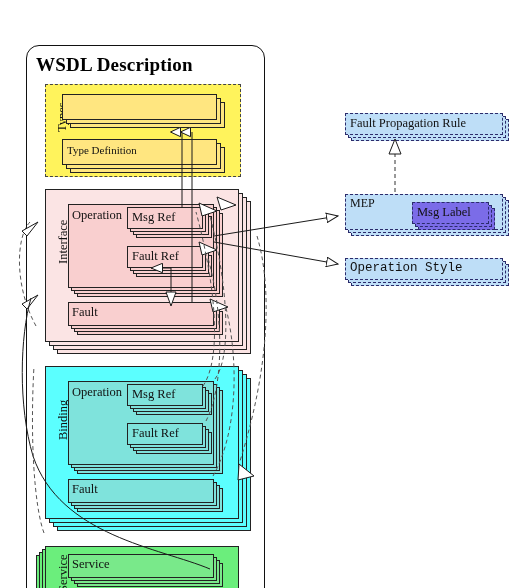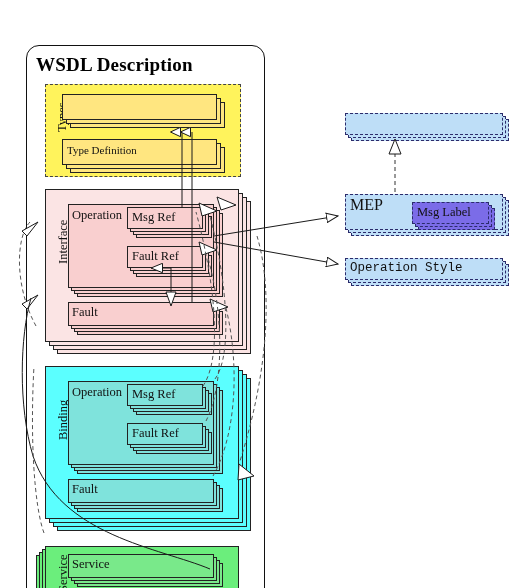--- a/index.html
+++ b/index.html
@@ -128,25 +128,26 @@
 
   <div class="card" style="left:77px;top:527px;width:146px;height:24px;background:#79E98A;"></div>
   <div class="card" style="left:74px;top:524px;width:146px;height:24px;background:#79E98A;"></div>
   <div class="card" style="left:71px;top:521px;width:146px;height:24px;background:#79E98A;"></div>
   <div class="card" style="left:68px;top:518px;width:146px;height:24px;background:#79E98A;"></div>
   <div class="lbl txt" style="left:72px;top:521px;font-size:12.5px;">Service</div>
 
   <div class="rbox" style="left:351px;top:83px;width:158px;height:22px;background:#BEDEF7;"></div>
   <div class="rbox" style="left:348px;top:80px;width:158px;height:22px;background:#BEDEF7;"></div>
   <div class="rbox" style="left:345px;top:77px;width:158px;height:22px;background:#BEDEF7;"></div>
+  <div class="lbl txt" style="left:350px;top:80px;font-size:12.5px;">Fault Propagation Rule</div>
 
   <div class="rbox" style="left:351px;top:164px;width:158px;height:36px;background:#BEDEF7;"></div>
   <div class="rbox" style="left:348px;top:161px;width:158px;height:36px;background:#BEDEF7;"></div>
   <div class="rbox" style="left:345px;top:158px;width:158px;height:36px;background:#BEDEF7;"></div>
-  <div class="lbl txt" style="left:350px;top:160px;font-size:16px;">MEP</div>
+  <div class="lbl txt" style="left:350px;top:160px;font-size:12px;">MEP</div>
 
   <div class="rbox" style="left:418px;top:172px;width:77px;height:22px;background:#7B6CE8;"></div>
   <div class="rbox" style="left:415px;top:169px;width:77px;height:22px;background:#7B6CE8;"></div>
   <div class="rbox" style="left:412px;top:166px;width:77px;height:22px;background:#7B6CE8;"></div>
   <div class="lbl txt" style="left:417px;top:169px;font-size:12.5px;">Msg Label</div>
 
   <div class="rbox" style="left:351px;top:228px;width:158px;height:22px;background:#BEDEF7;"></div>
   <div class="rbox" style="left:348px;top:225px;width:158px;height:22px;background:#BEDEF7;"></div>
   <div class="rbox" style="left:345px;top:222px;width:158px;height:22px;background:#BEDEF7;"></div>
   <div class="lbl txt" style="left:350px;top:225px;font-size:12.5px;font-family:Liberation Mono, monospace;">Operation Style</div>

